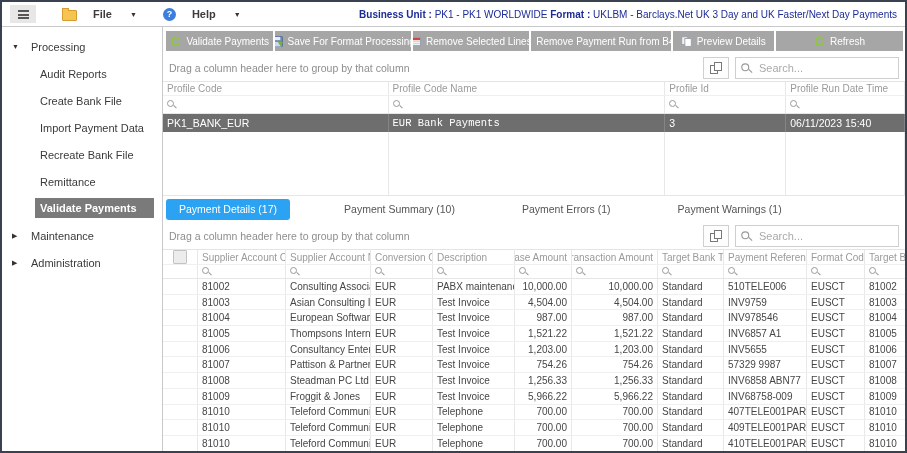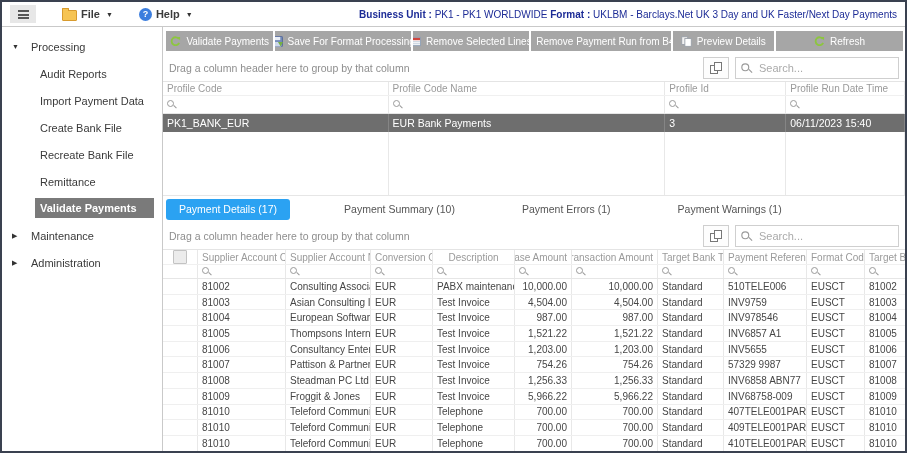--- a/index.html
+++ b/index.html
@@ -6,21 +6,21 @@
   .app{
     width:907px;height:453px;box-sizing:border-box;
     border:2px solid #3a4150;background:#fff;overflow:hidden;
     display:flex;flex-direction:column;
     font-family:"Liberation Sans",sans-serif;color:#444;
   }
   
   .topbar{height:24px;flex:none;display:flex;align-items:center;border-bottom:1px solid #c9c9c9;padding-left:8px;}
   .hmb{width:26px;height:18px;background:#e7e7e7;border:none;display:flex;align-items:center;justify-content:center;cursor:pointer;}
   .hmb-icon{width:11px;height:9px;background:linear-gradient(to bottom,#555 0 2px,transparent 2px 3.5px,#555 3.5px 5.5px,transparent 5.5px 7px,#555 7px 9px);}
-  .menu{display:flex;align-items:center;gap:4px;font-size:11px;font-weight:bold;color:#3c3c3c;cursor:pointer;margin-left:26px;}
+  .menu{display:flex;align-items:center;gap:16px;font-size:11px;font-weight:bold;color:#3c3c3c;cursor:pointer;margin-left:26px;}
   .caret{font-size:7px;color:#333;margin-left:2px;}
   .folder{position:relative;width:13px;height:9px;background:#f6c453;border:1px solid #d89b2e;border-radius:1px;margin-top:2px;}
   .folder::before{content:"";position:absolute;top:-3px;left:-1px;width:5px;height:2px;background:#f6c453;border:1px solid #d89b2e;border-bottom:none;border-radius:1px 1px 0 0;}
   .helpi{width:13px;height:13px;border-radius:50%;background:#3c7ede;color:#fff;font-size:9px;font-weight:bold;display:flex;align-items:center;justify-content:center;}
   .bu{margin-left:auto;padding-right:8px;font-size:10px;color:#1c2b96;white-space:nowrap;}
   .bu b{font-weight:bold;}
   
   .bodywrap{flex:1;display:flex;overflow:hidden;}
   .sidebar{width:160px;flex:none;border-right:1px solid #c9c9c9;padding-top:6px;font-size:11px;color:#3a3a3a;overflow:hidden;}
   .tree-row{height:27px;display:flex;align-items:center;cursor:pointer;}
@@ -104,24 +104,24 @@
   <div class="bodywrap">
     <div class="sidebar" id="sidebar">
         <div class="tree-row section">
           <span class="tree-arrow">▼</span>
           <span class="tree-label">Processing</span>
         </div>
         <div class="tree-row child">
           <span class="tree-label">Audit Reports</span>
         </div>
         <div class="tree-row child">
+          <span class="tree-label">Create Bank File</span>
+        </div>
+        <div class="tree-row child">
           <span class="tree-label">Import Payment Data</span>
-        </div>
-        <div class="tree-row child">
-          <span class="tree-label">Create Bank File</span>
         </div>
         <div class="tree-row child">
           <span class="tree-label">Recreate Bank File</span>
         </div>
         <div class="tree-row child">
           <span class="tree-label">Remittance</span>
         </div>
         <div class="tree-row child selected">
           <span class="tree-label">Validate Payments</span>
         </div>
@@ -232,21 +232,21 @@
             <div class="gcell fcell" style="width: 16.3%;">
               <span class="mag"></span>
             </div>
             <div class="gcell fcell" style="width: 16%;">
               <span class="mag"></span>
             </div>
           </div>
         <div id="profilesRows">
             <div class="grow selrow">
               <div class="gcell dcell" style="width: 30.4%;">PK1_BANK_EUR</div>
-              <div class="gcell dcell" style="width: 37.3%;">EUR Bank Payments</div>
+              <div class="gcell dcell" style="width: 37.3%; font-family: Liberation Mono, monospace;">EUR Bank Payments</div>
               <div class="gcell dcell" style="width: 16.3%;">3</div>
               <div class="gcell dcell" style="width: 16%;">06/11/2023 15:40</div>
             </div>
           </div>
         <div class="emptyarea" id="profilesEmpty">
             <div class="ecell" style="width: 30.4%;"></div>
             <div class="ecell" style="width: 37.3%;"></div>
             <div class="ecell" style="width: 16.3%;"></div>
             <div class="ecell" style="width: 16%;"></div>
           </div>
@@ -276,21 +276,21 @@
             </div>
             <div class="gcell hcell" style="width: 88px;">
               <span class="hlabel">Supplier Account Code</span>
             </div>
             <div class="gcell hcell" style="width: 85px;">
               <span class="hlabel">Supplier Account Name</span>
             </div>
             <div class="gcell hcell" style="width: 62px;">
               <span class="hlabel">Conversion Code</span>
             </div>
-            <div class="gcell hcell" style="width: 82px; justify-content: center;">
+            <div class="gcell hcell" style="width: 82px;">
               <span class="hlabel">Description</span>
             </div>
             <div class="gcell hcell right" style="width: 57px;">
               <span class="hlabel">Base Amount</span>
             </div>
             <div class="gcell hcell right" style="width: 86px;">
               <span class="hlabel">Transaction Amount</span>
             </div>
             <div class="gcell hcell" style="width: 66px;">
               <span class="hlabel">Target Bank Type</span>

